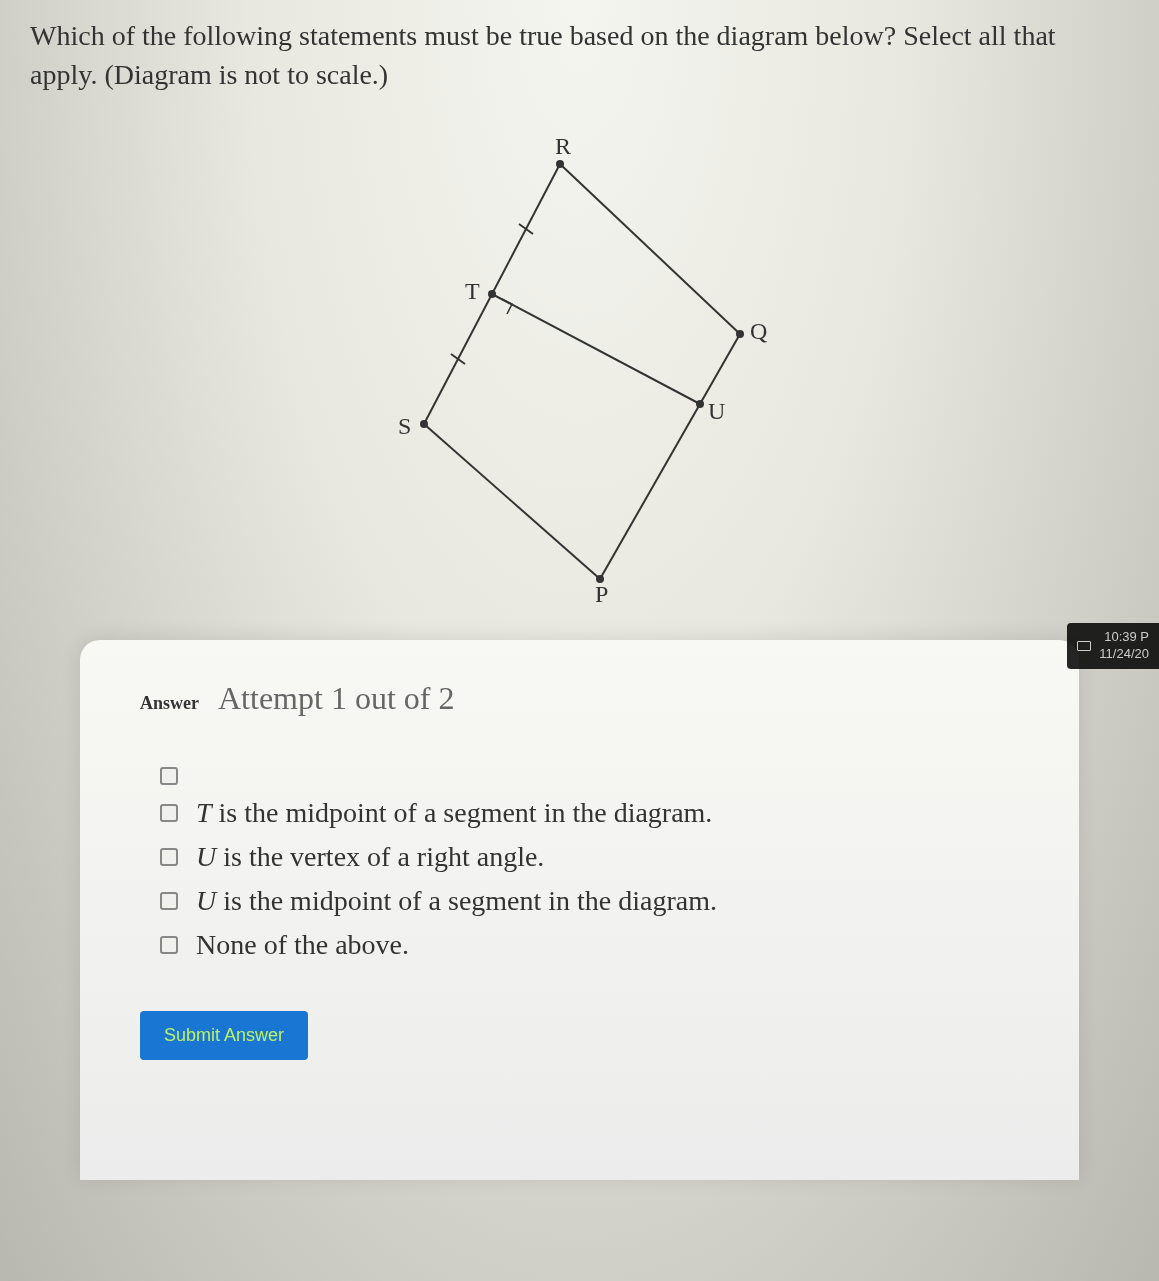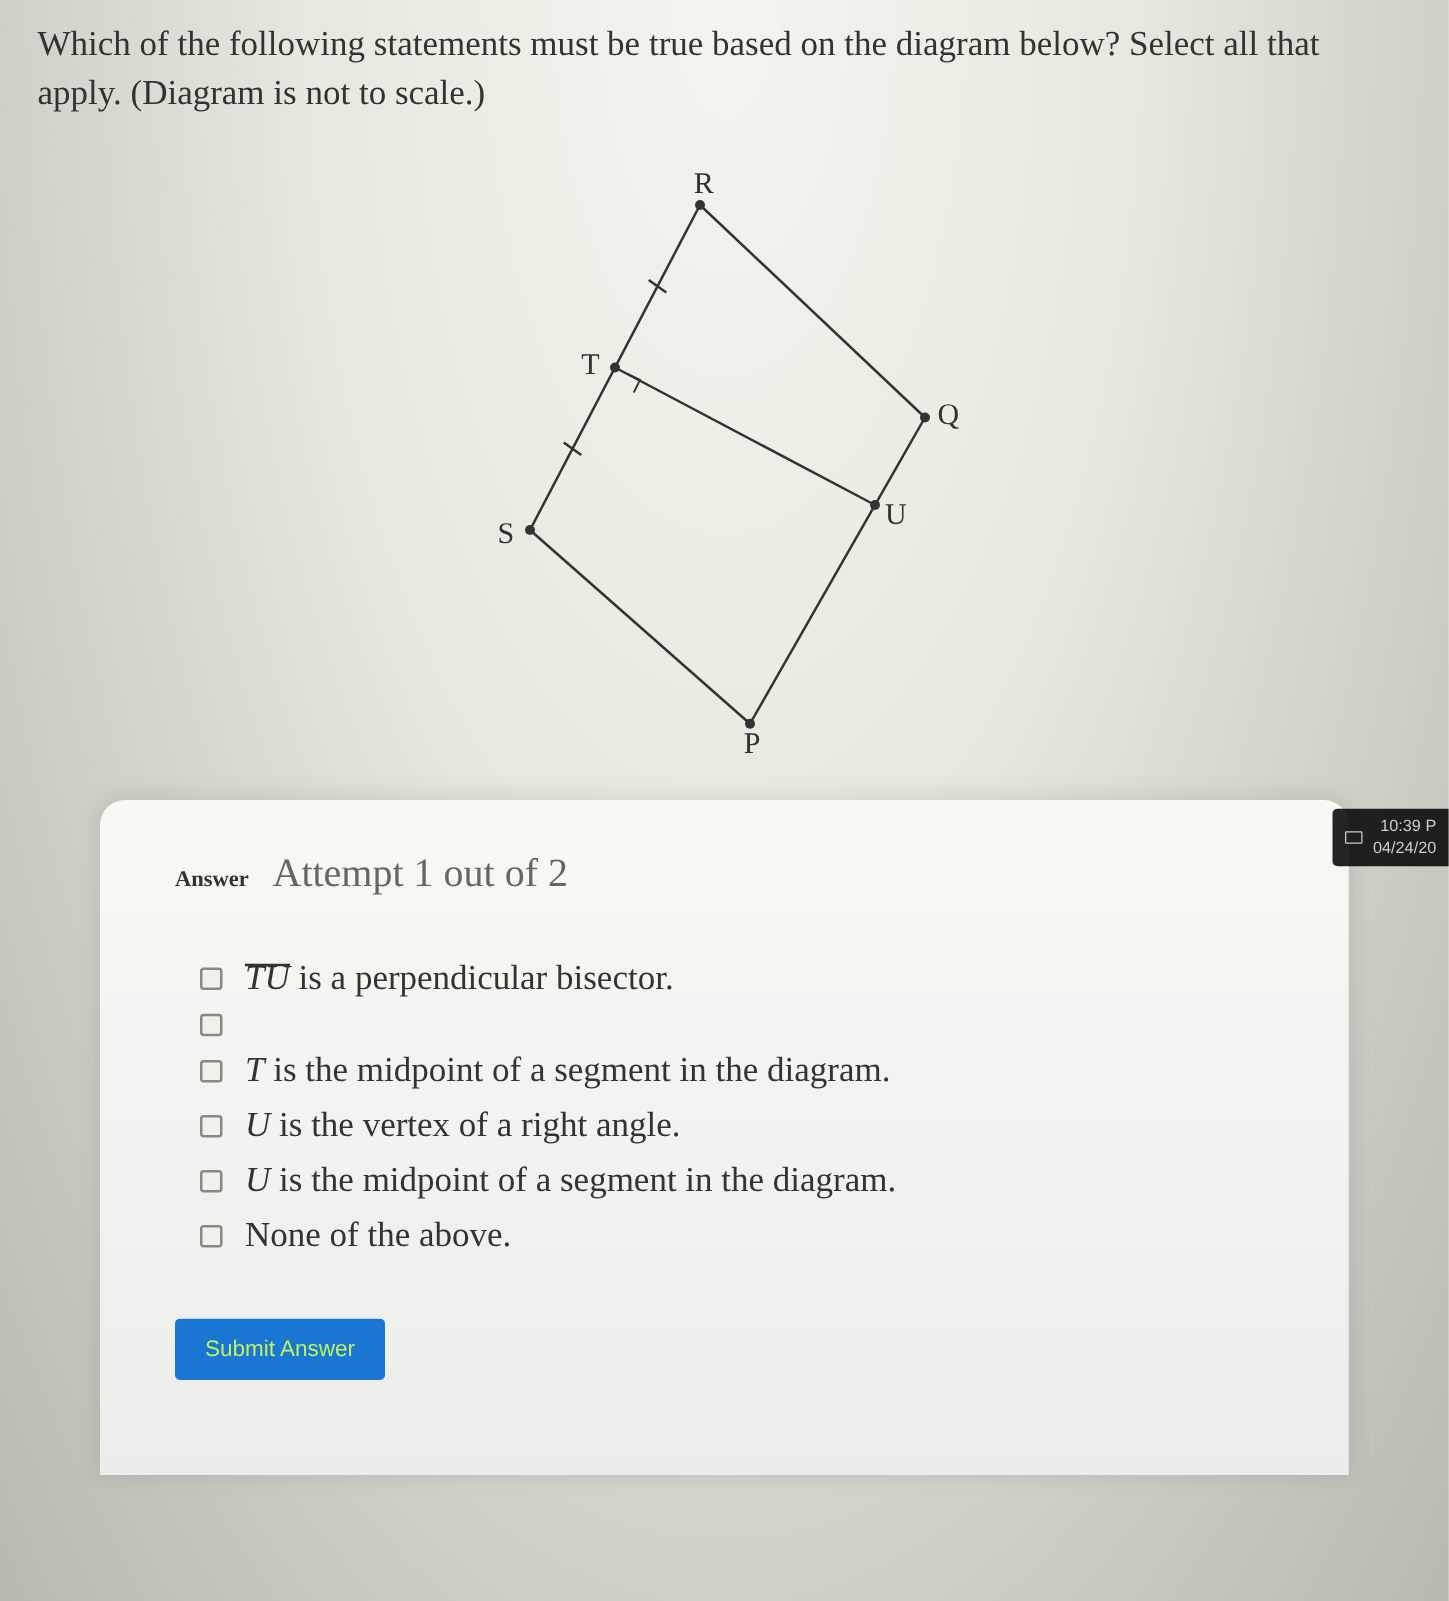--- a/index.html
+++ b/index.html
@@ -124,21 +124,21 @@
       border: none;
       padding: 14px 24px;
       font-size: 18px;
       border-radius: 4px;
       cursor: pointer;
       font-family: Arial, sans-serif;
     }
     .timestamp-badge {
       position: absolute;
       right: 0;
-      top: 647px;
+      top: 623px;
       background: rgba(0,0,0,0.85);
       color: #ccc;
       padding: 6px 10px;
       font-size: 13px;
       font-family: Arial, sans-serif;
       border-radius: 4px 0 0 4px;
       text-align: right;
       line-height: 1.3;
       display: flex;
       align-items: center;
@@ -192,37 +192,33 @@
       <text class="point-label" x="378" y="295">U</text>
       <text class="point-label" x="265" y="478">P</text>
     </svg>
   </div>
 </div>
 
 <div class="timestamp-badge">
   <span class="battery-icon"></span>
   <div>
     <div>10:39 P</div>
-    <div>04/24/20</div>
+    <div>11/24/20</div>
   </div>
 </div>
 
 <div class="answer-card">
   <div class="answer-header">
     <span class="answer-label">Answer</span>
     <span class="attempt-text">Attempt 1 out of 2</span>
   </div>
   
   <div class="options-list">
     <div class="option-item">
       <div class="checkbox"></div>
-      <span class="option-text"><span class="overline-tu">TU</span><span> is a perpendicular bisector.</span></span>
-    </div>
-    <div class="option-item">
-      <div class="checkbox"></div>
     </div>
     <div class="option-item">
       <div class="checkbox"></div>
       <span class="option-text"><span class="italic-var">T</span><span> is the midpoint of a segment in the diagram.</span></span>
     </div>
     <div class="option-item">
       <div class="checkbox"></div>
       <span class="option-text"><span class="italic-var">U</span><span> is the vertex of a right angle.</span></span>
     </div>
     <div class="option-item">

